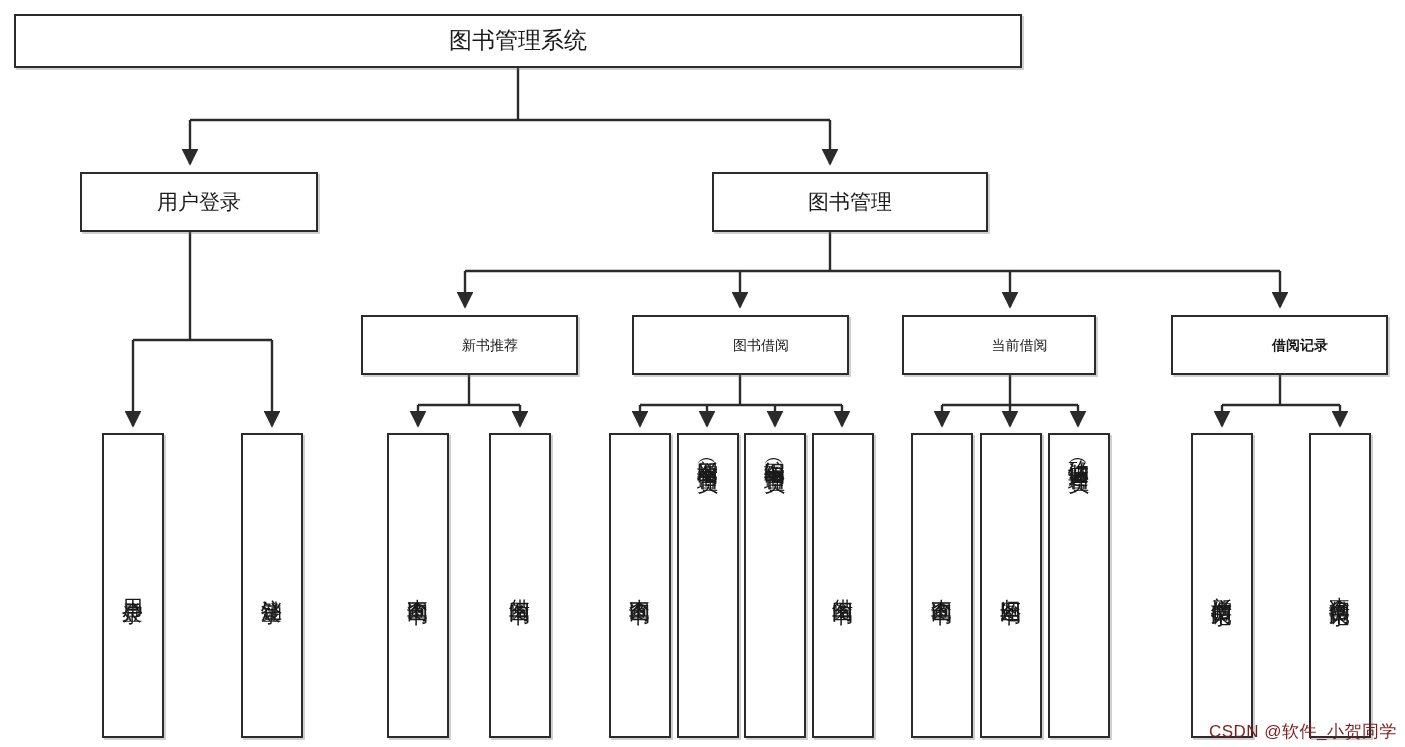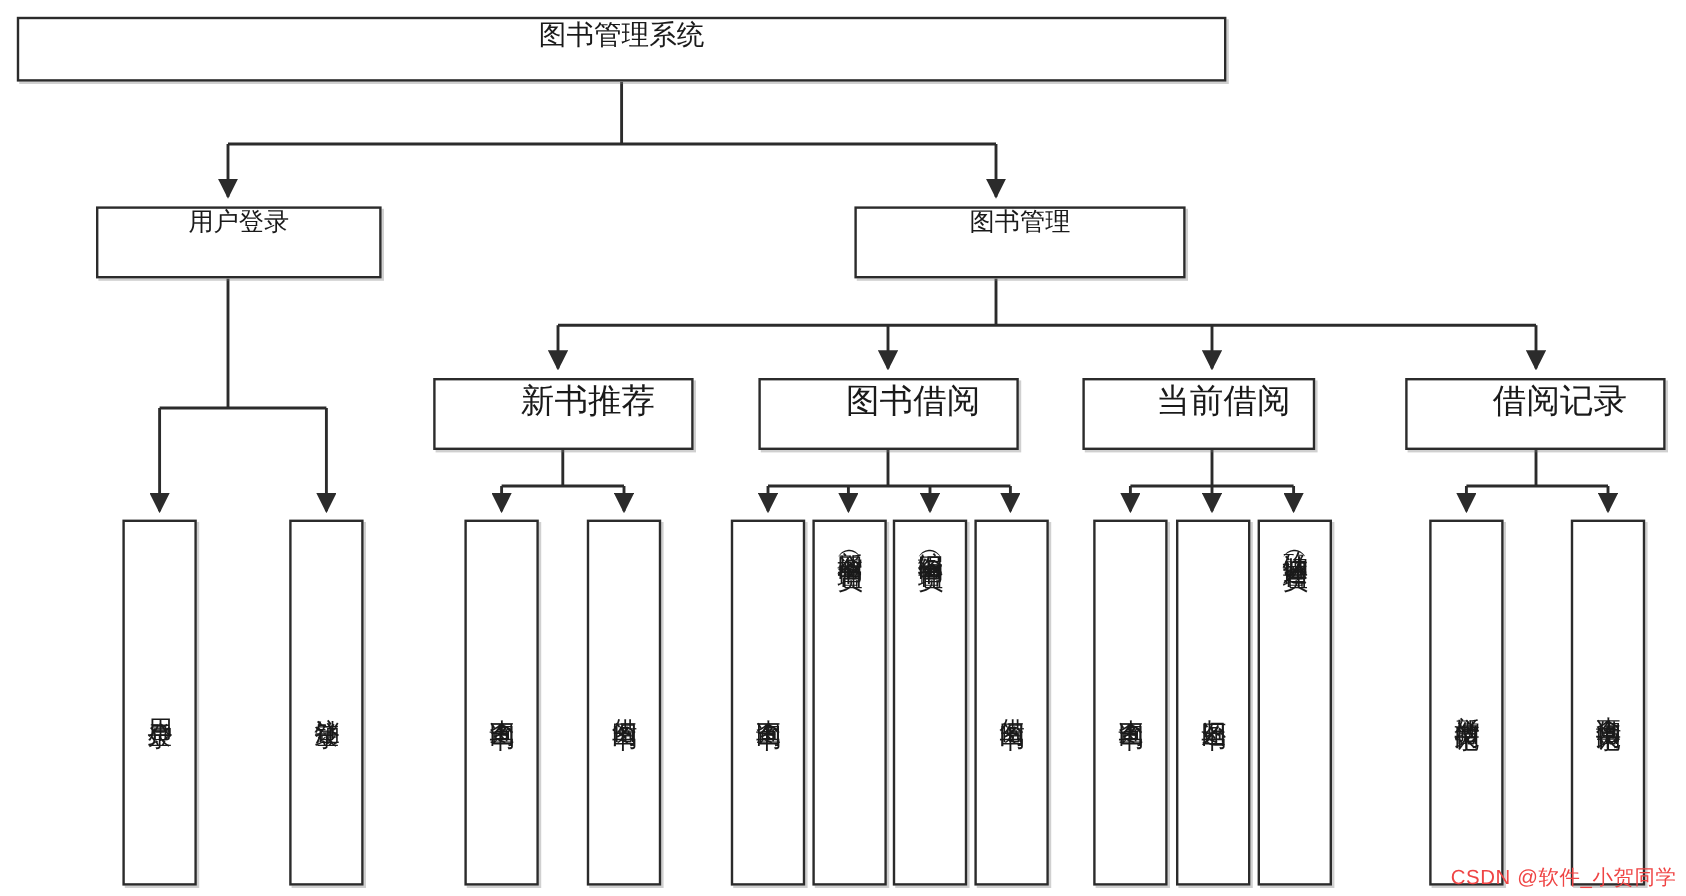--- a/index.html
+++ b/index.html
@@ -9,34 +9,34 @@
   }
   #stage{position:relative;width:1405px;height:747px;background:#fff;}
   svg#wires{position:absolute;left:0;top:0;width:1405px;height:747px;pointer-events:none;}
 
   .node{
     position:absolute;
     box-sizing:border-box;
     background:#ffffff;
     border:2px solid #2b2b2b;
     display:flex;
-    align-items:flex-start;
+    align-items:center;
     justify-content:center;
     color:#1a1a1a;
     box-shadow:2px 2px 0 rgba(120,120,120,0.35);
   }
   .node .lbl{
     display:block;
     text-align:center;
     line-height:1.18;
     white-space:nowrap;
   }
   .lvl1{font-size:23px;}
   .lvl2{font-size:21px;}
-  .lvl3{font-size:28px;padding-left:41px;}
+  .lvl3{font-size:14px;padding-left:41px;}
 
   
   .leaf{
     position:absolute;
     box-sizing:border-box;
     background:#ffffff;
     border:2px solid #2b2b2b;
     box-shadow:2px 2px 0 rgba(120,120,120,0.35);
     display:flex;
     align-items:flex-start;
@@ -52,21 +52,21 @@
     color:#1a1a1a;
     margin-top:8px;
     white-space:nowrap;
   }
   .leaf.mid .vlbl{margin-top:0;align-self:center;}
 
   .watermark{
     position:absolute;
     right:8px;bottom:4px;
     font-size:17px;
-    color:#ef4444;
+    color:#7f1d1d;
     white-space:nowrap;
     letter-spacing:0.5px;
   }
 </style>
 </head>
 <body>
 
 <div id="stage">
 
   <svg id="wires" viewBox="0 0 1405 747">
@@ -136,21 +136,21 @@
   </div>
 
   <div class="node lvl3" style="left:632px;top:315px;width:217px;height:60px;">
     <span class="lbl">图书借阅</span>
   </div>
 
   <div class="node lvl3" style="left:902px;top:315px;width:194px;height:60px;">
     <span class="lbl">当前借阅</span>
   </div>
 
-  <div class="node lvl3" style="left:1171px;top:315px;width:217px;height:60px;">
+  <div class="node lvl3" style="left:1171px;top:315px;width:217px;height:60px;font-weight:bold;">
     <span class="lbl">借阅记录</span>
   </div>
 
   <div class="leaf mid" style="left:102px;top:433px;width:62px;height:305px;">
     <span class="vlbl">用户登录</span>
   </div>
 
   <div class="leaf mid" style="left:241px;top:433px;width:62px;height:305px;">
     <span class="vlbl">注销登录</span>
   </div>

